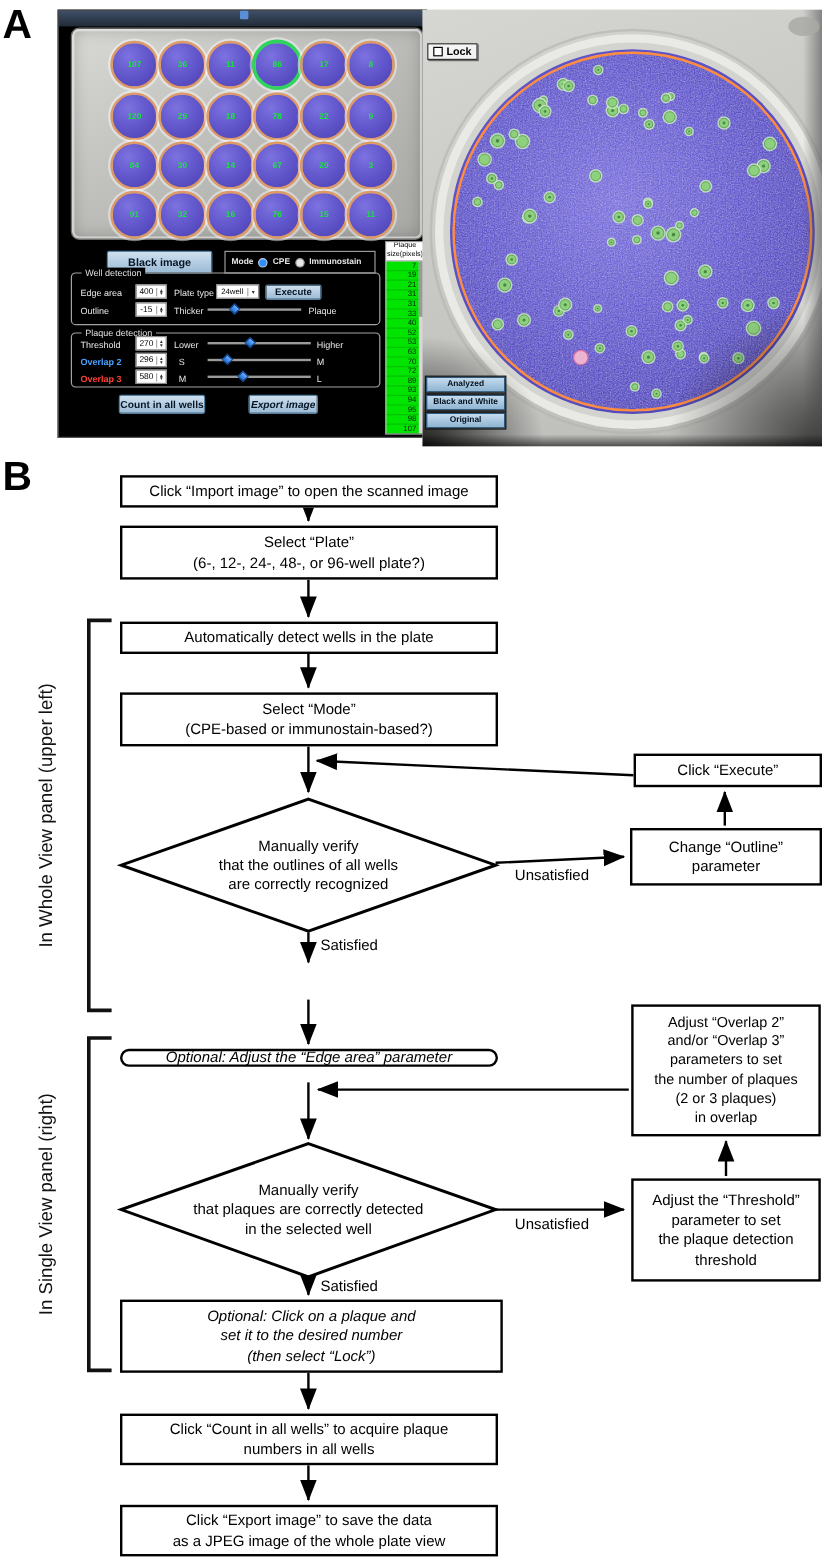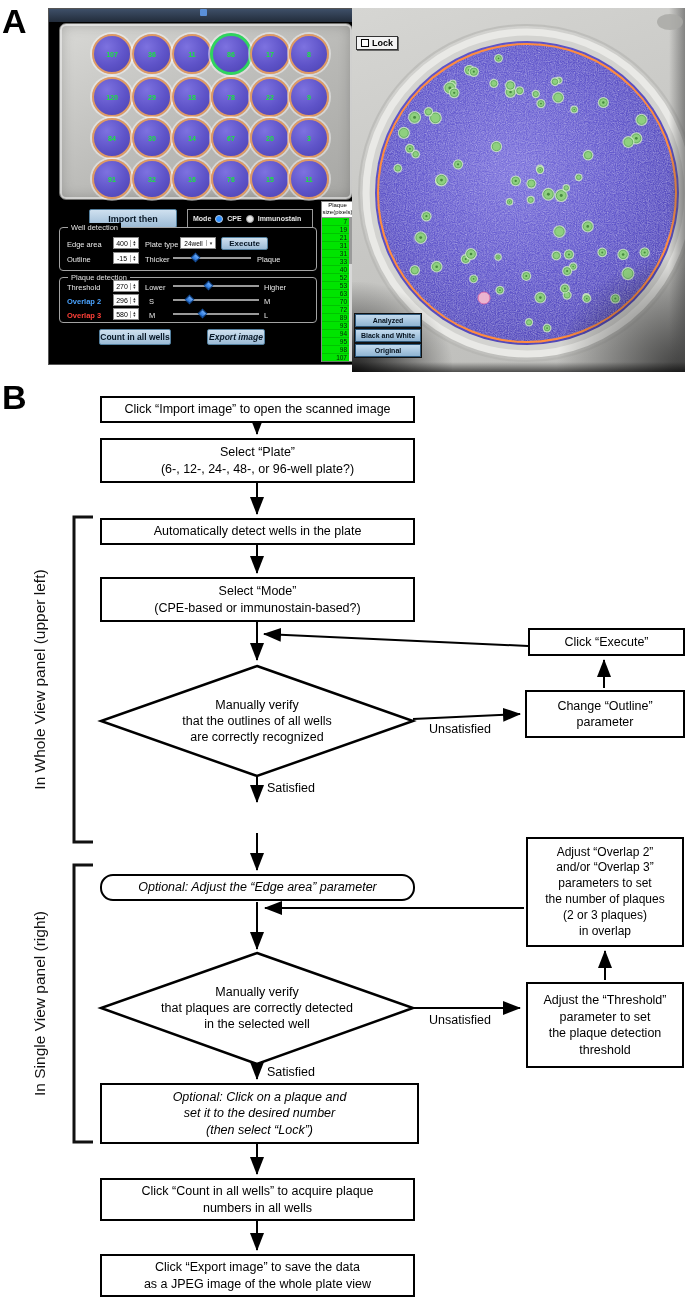--- a/index.html
+++ b/index.html
@@ -155,21 +155,21 @@
           <span class="wnum">76</span>
         </div>
         <div class="well" style="left: 190px; top: 135px;">
           <span class="wnum">15</span>
         </div>
         <div class="well" style="left: 229px; top: 135px;">
           <span class="wnum">11</span>
         </div>
       </div>
 
-    <div class="btnA" style="left:40px;top:200px;width:88px;height:19px;font-size:9px;">Import then</div>
+    <div class="btnA" style="left:40px;top:200px;width:88px;height:19px;font-size:9px;">Black image</div>
 
     <div class="modebox">
       <span class="mlabel">Mode</span>
       <span class="radio sel"></span>
       <span class="mlabel">CPE</span>
       <span class="radio un"></span>
       <span class="mlabel">Immunostain</span>
     </div>
 
     <div class="grp" style="left:10px;top:218px;width:258px;height:44px;">
@@ -545,21 +545,21 @@
 (6-, 12-, 24-, 48-, or 96-well plate?)</div>
   <div class="fbox" style="left:100px;top:518px;width:315px;height:27px;">Automatically detect wells in the plate</div>
   <div class="fbox" style="left:100px;top:577px;width:315px;height:45px;">Select “Mode”
 (CPE-based or immunostain-based?)</div>
   <div class="fbox" style="left:528px;top:628px;width:157px;height:28px;">Click “Execute”</div>
   <div class="fbox" style="left:525px;top:690px;width:160px;height:48px;">Change “Outline”
 parameter</div>
   <div class="dtext" style="left:140px;top:693px;width:234px;height:56px;">Manually verify
 that the outlines of all wells
 are correctly recognized</div>
-  <div class="fbox it" style="left:100px;top:874px;width:315px;height:27px;border-radius:13px;">Optional: Adjust the “Edge area” parameter</div>
+  <div class="fbox it" style="left:100px;top:874px;width:315px;height:15px;border-radius:13px;">Optional: Adjust the “Edge area” parameter</div>
   <div class="fbox small" style="left:526px;top:837px;width:158px;height:110px;">Adjust “Overlap 2”
 and/or “Overlap 3”
 parameters to set
 the number of plaques
 (2 or 3 plaques)
 in overlap</div>
   <div class="dtext" style="left:122px;top:984px;width:270px;height:48px;">Manually verify
 that plaques are correctly detected
 in the selected well</div>
   <div class="fbox" style="left:526px;top:982px;width:158px;height:86px;">Adjust the “Threshold”

